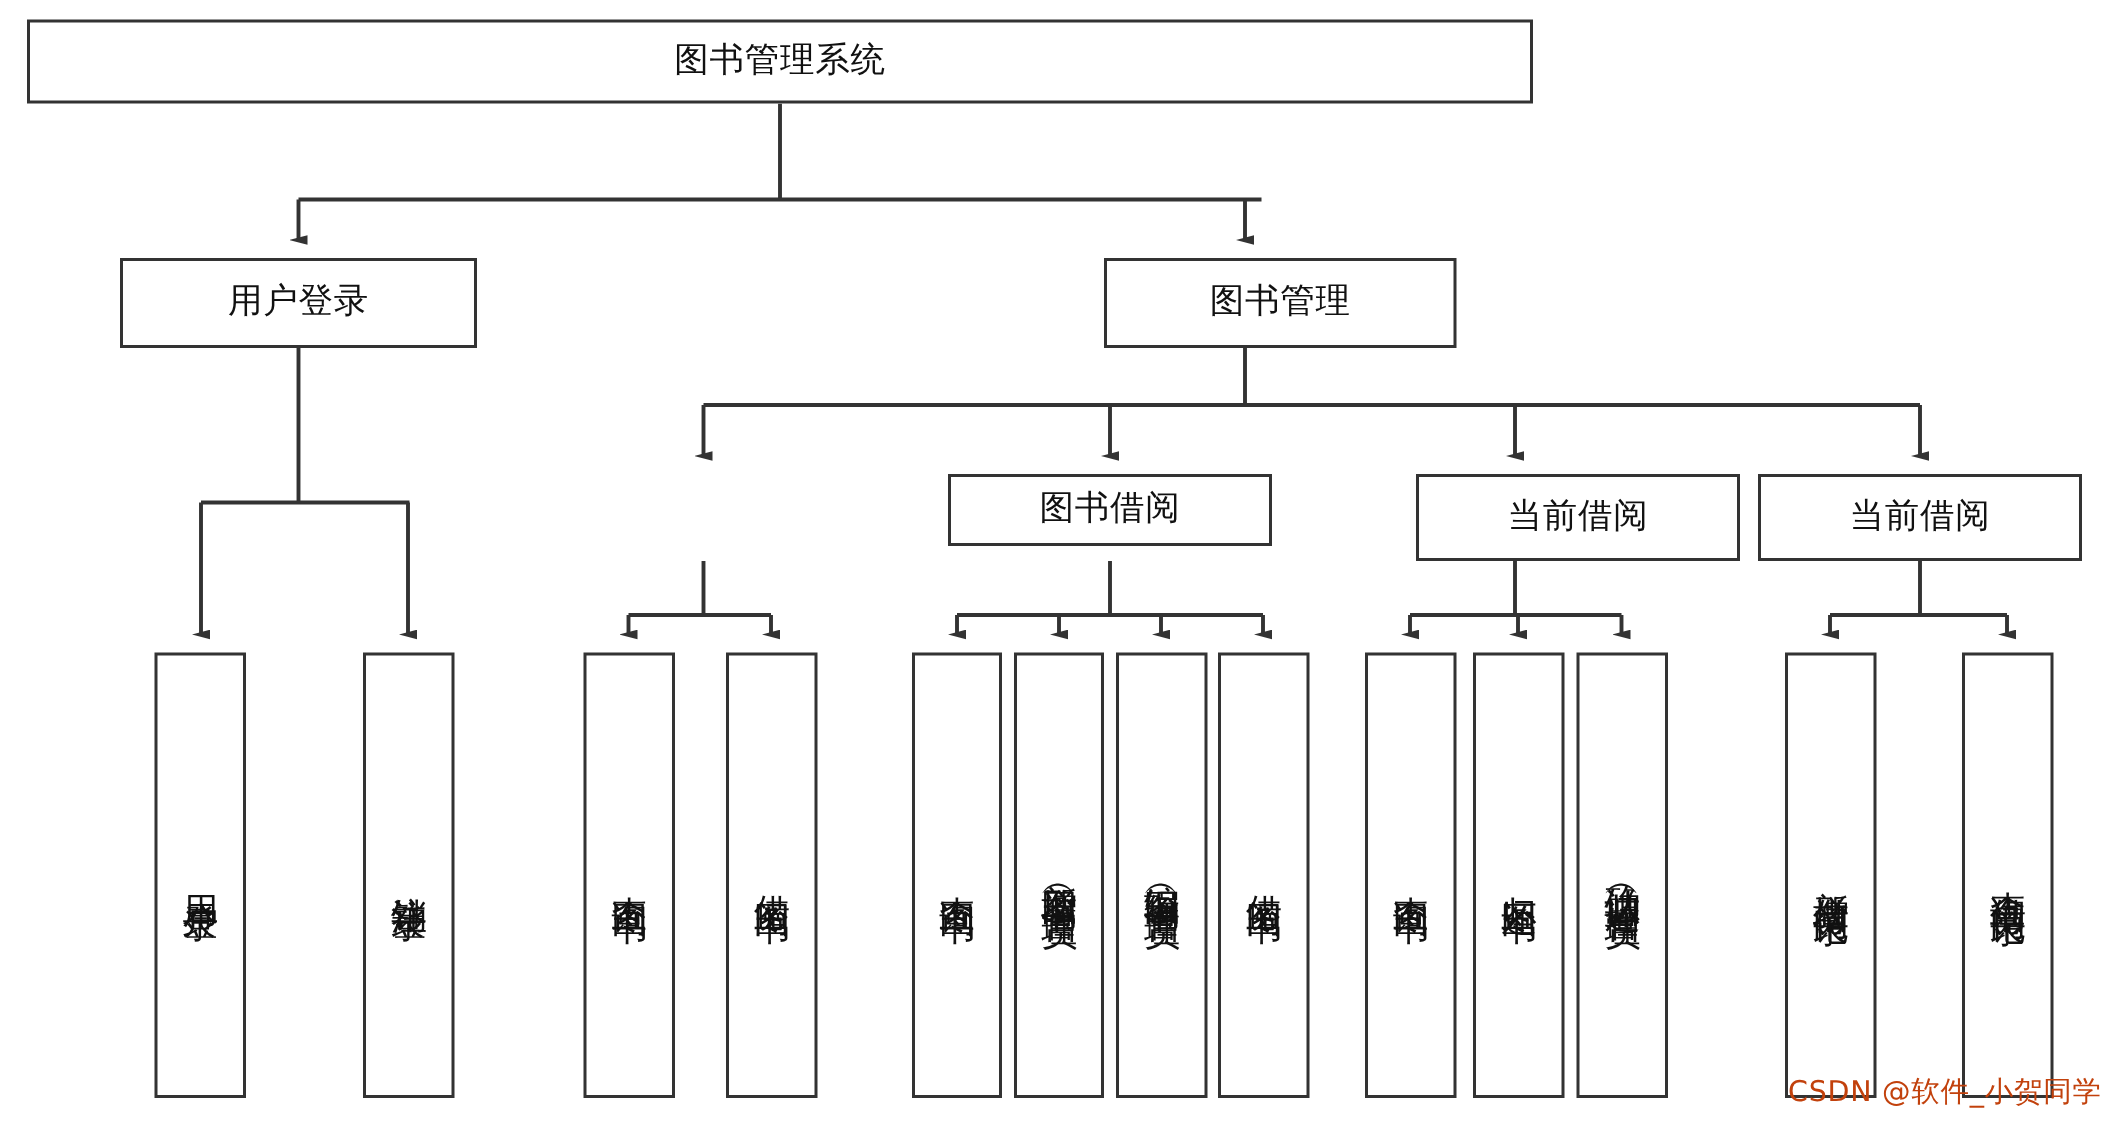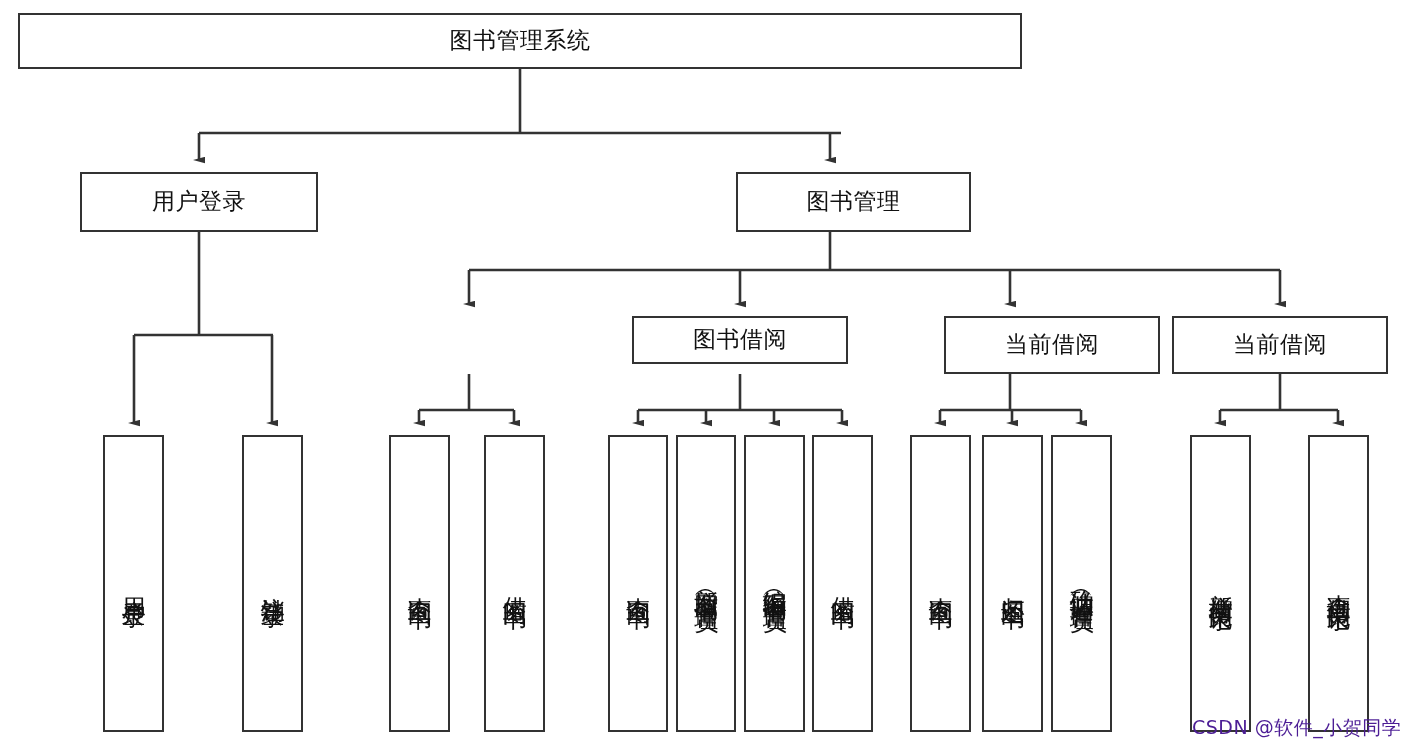--- a/index.html
+++ b/index.html
@@ -52,21 +52,21 @@
   }
   .node.vert .label {
     writing-mode: vertical-rl;
     text-orientation: upright;
     display: block;
     max-height: 100%;
   }
   .watermark {
     position: absolute;
     font-size: 19px;
-    color: #4c1d95;
+    color: #c2410c;
     white-space: nowrap;
     letter-spacing: 0.5px;
     user-select: none;
   }
 </style>
 </head>
 <body>
 
 <div id="diagram-root">
 

